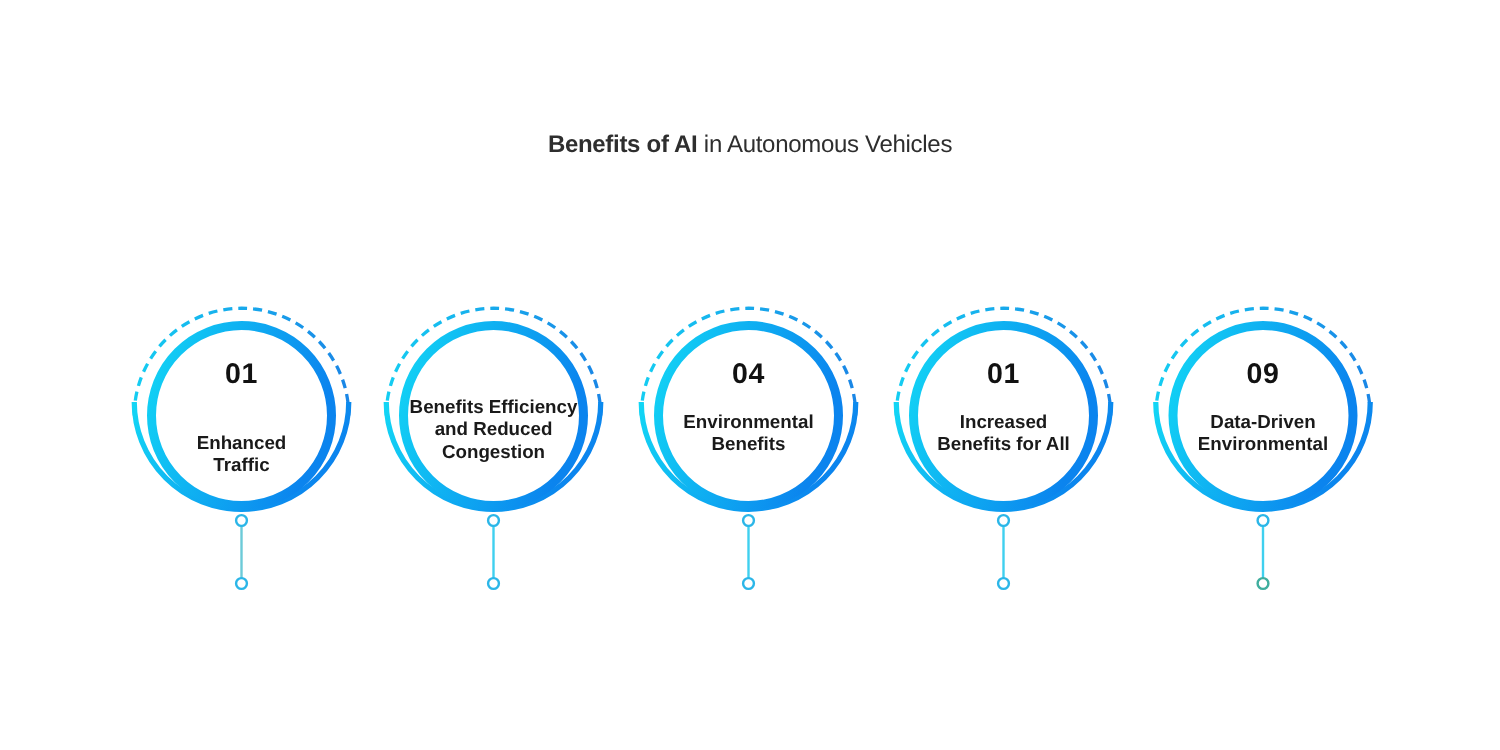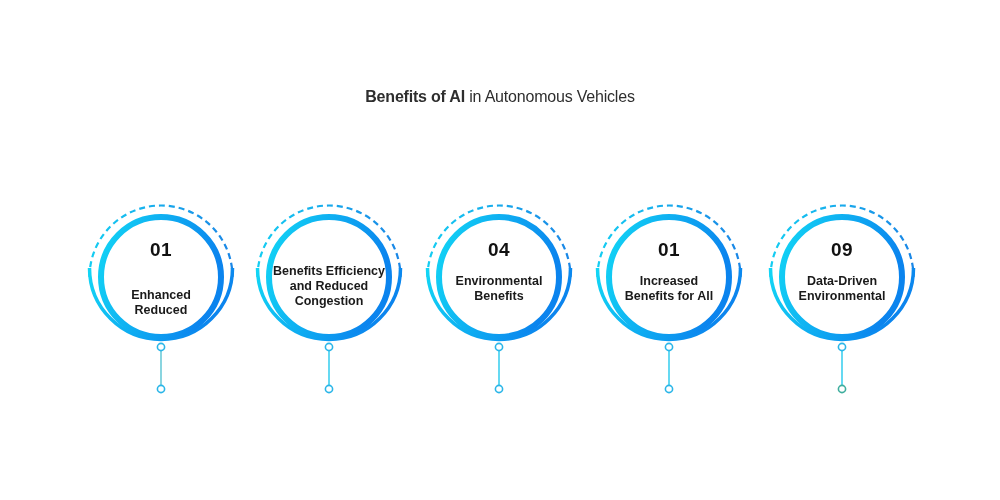--- a/index.html
+++ b/index.html
@@ -125,21 +125,21 @@
     <line x1="842" y1="347" x2="842" y2="389" stroke="#3fd0ef" stroke-width="1.6"></line>
     <circle cx="842" cy="347" r="3.6" fill="#ffffff" stroke="#2bb6e8" stroke-width="1.6"></circle>
     <circle cx="842" cy="389" r="3.6" fill="#ffffff" stroke="#3fae9e" stroke-width="1.6"></circle>
   </g>
 </svg>
 
 <div class="step" style="left:101px; top:217px;">
   <div class="step-number">01</div>
   <div class="step-label" style="top:49px;margin-top:22px;">
     <div>Enhanced</div>
-    <div>Reduced</div>
+    <div>Traffic</div>
   </div>
 </div>
 
 <div class="step" style="left:269px; top:217px;">
   <div class="step-label" style="top:47px;">
     <div>Benefits Efficiency</div>
     <div>and Reduced</div>
     <div>Congestion</div>
   </div>
 </div>

